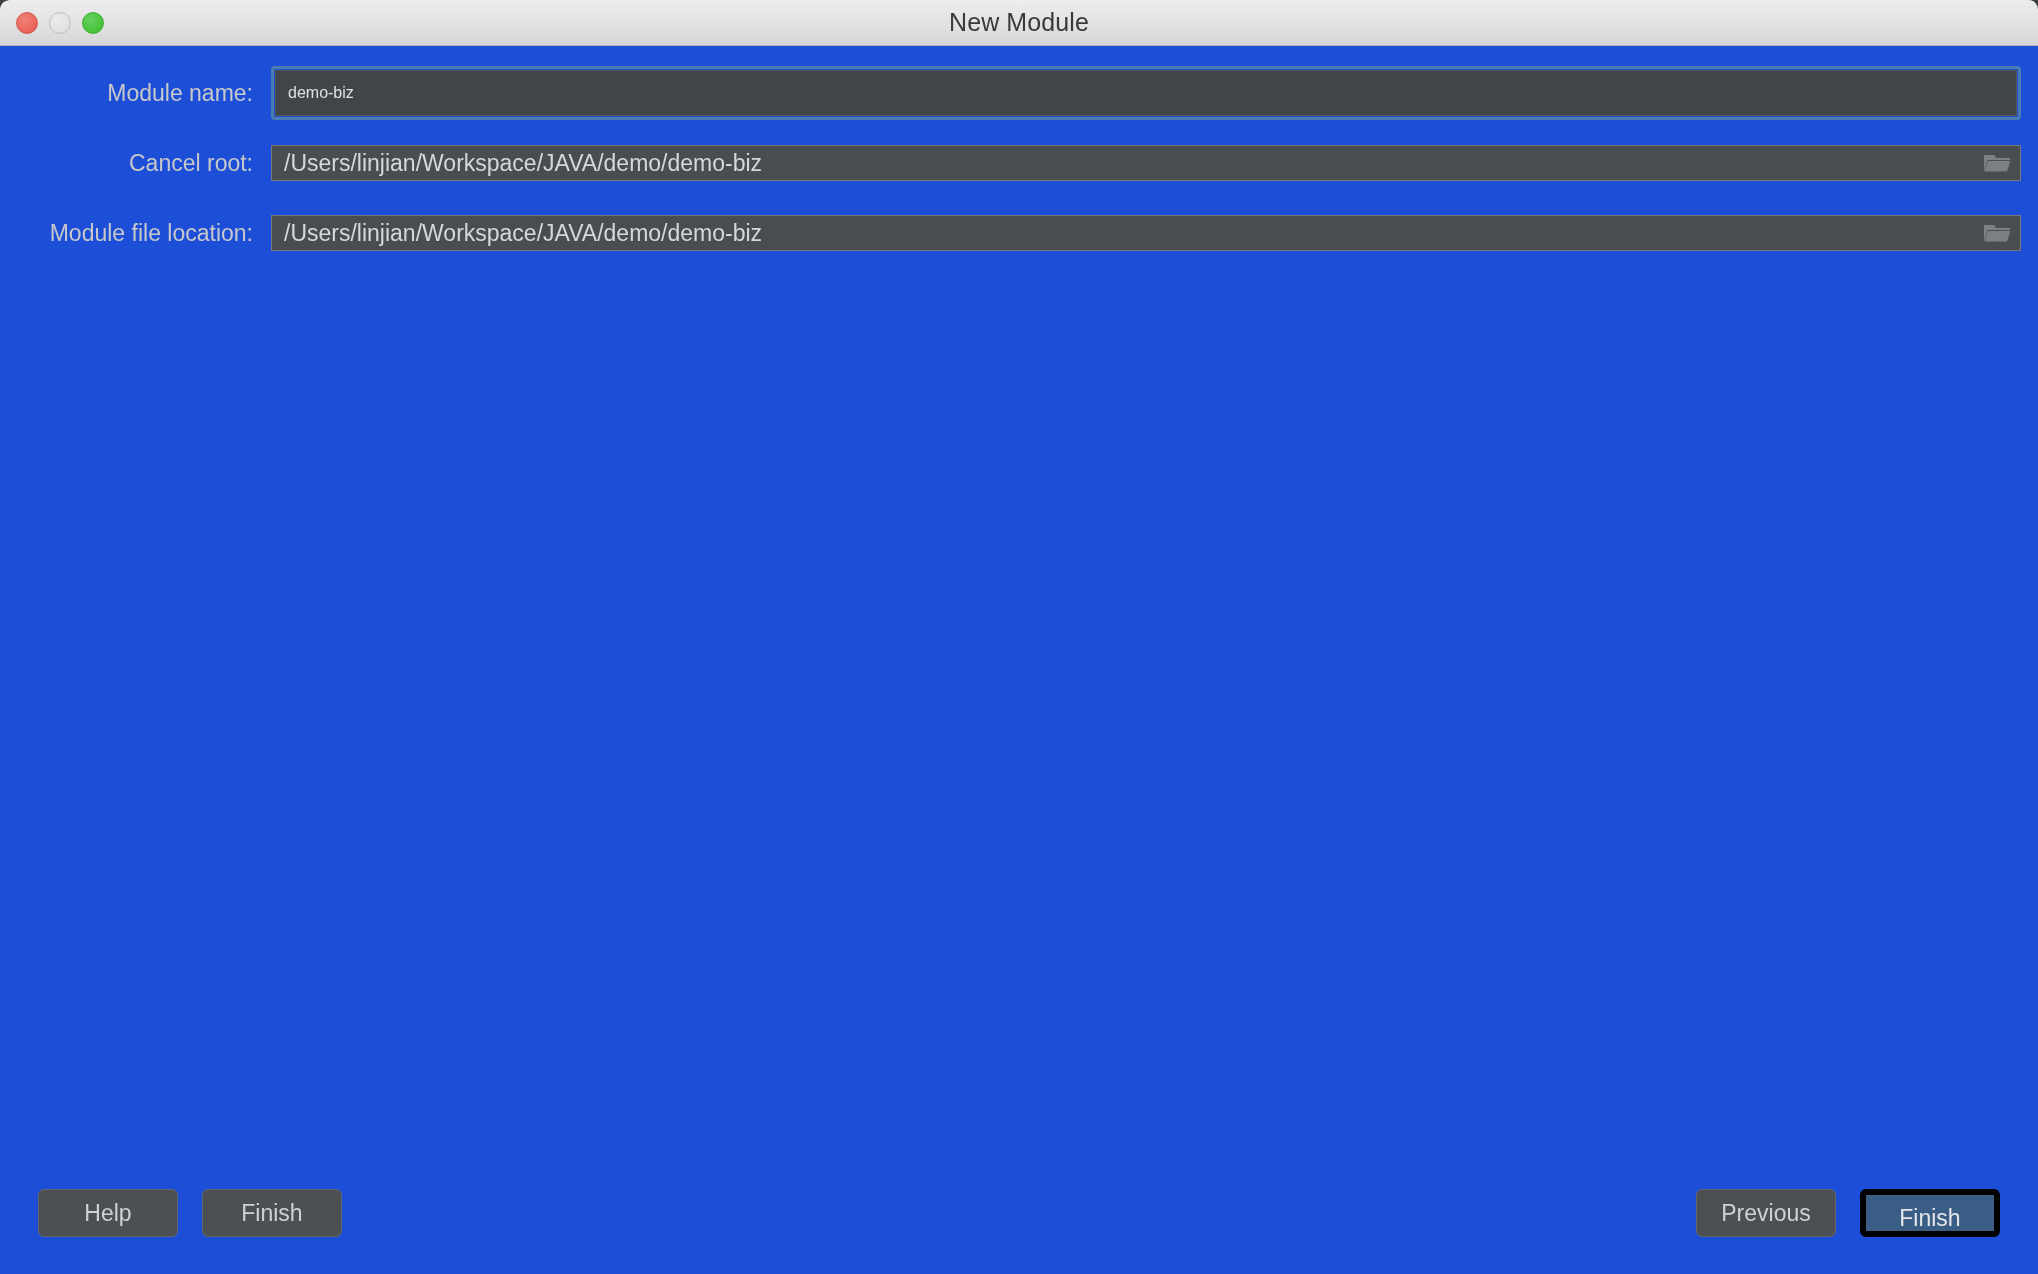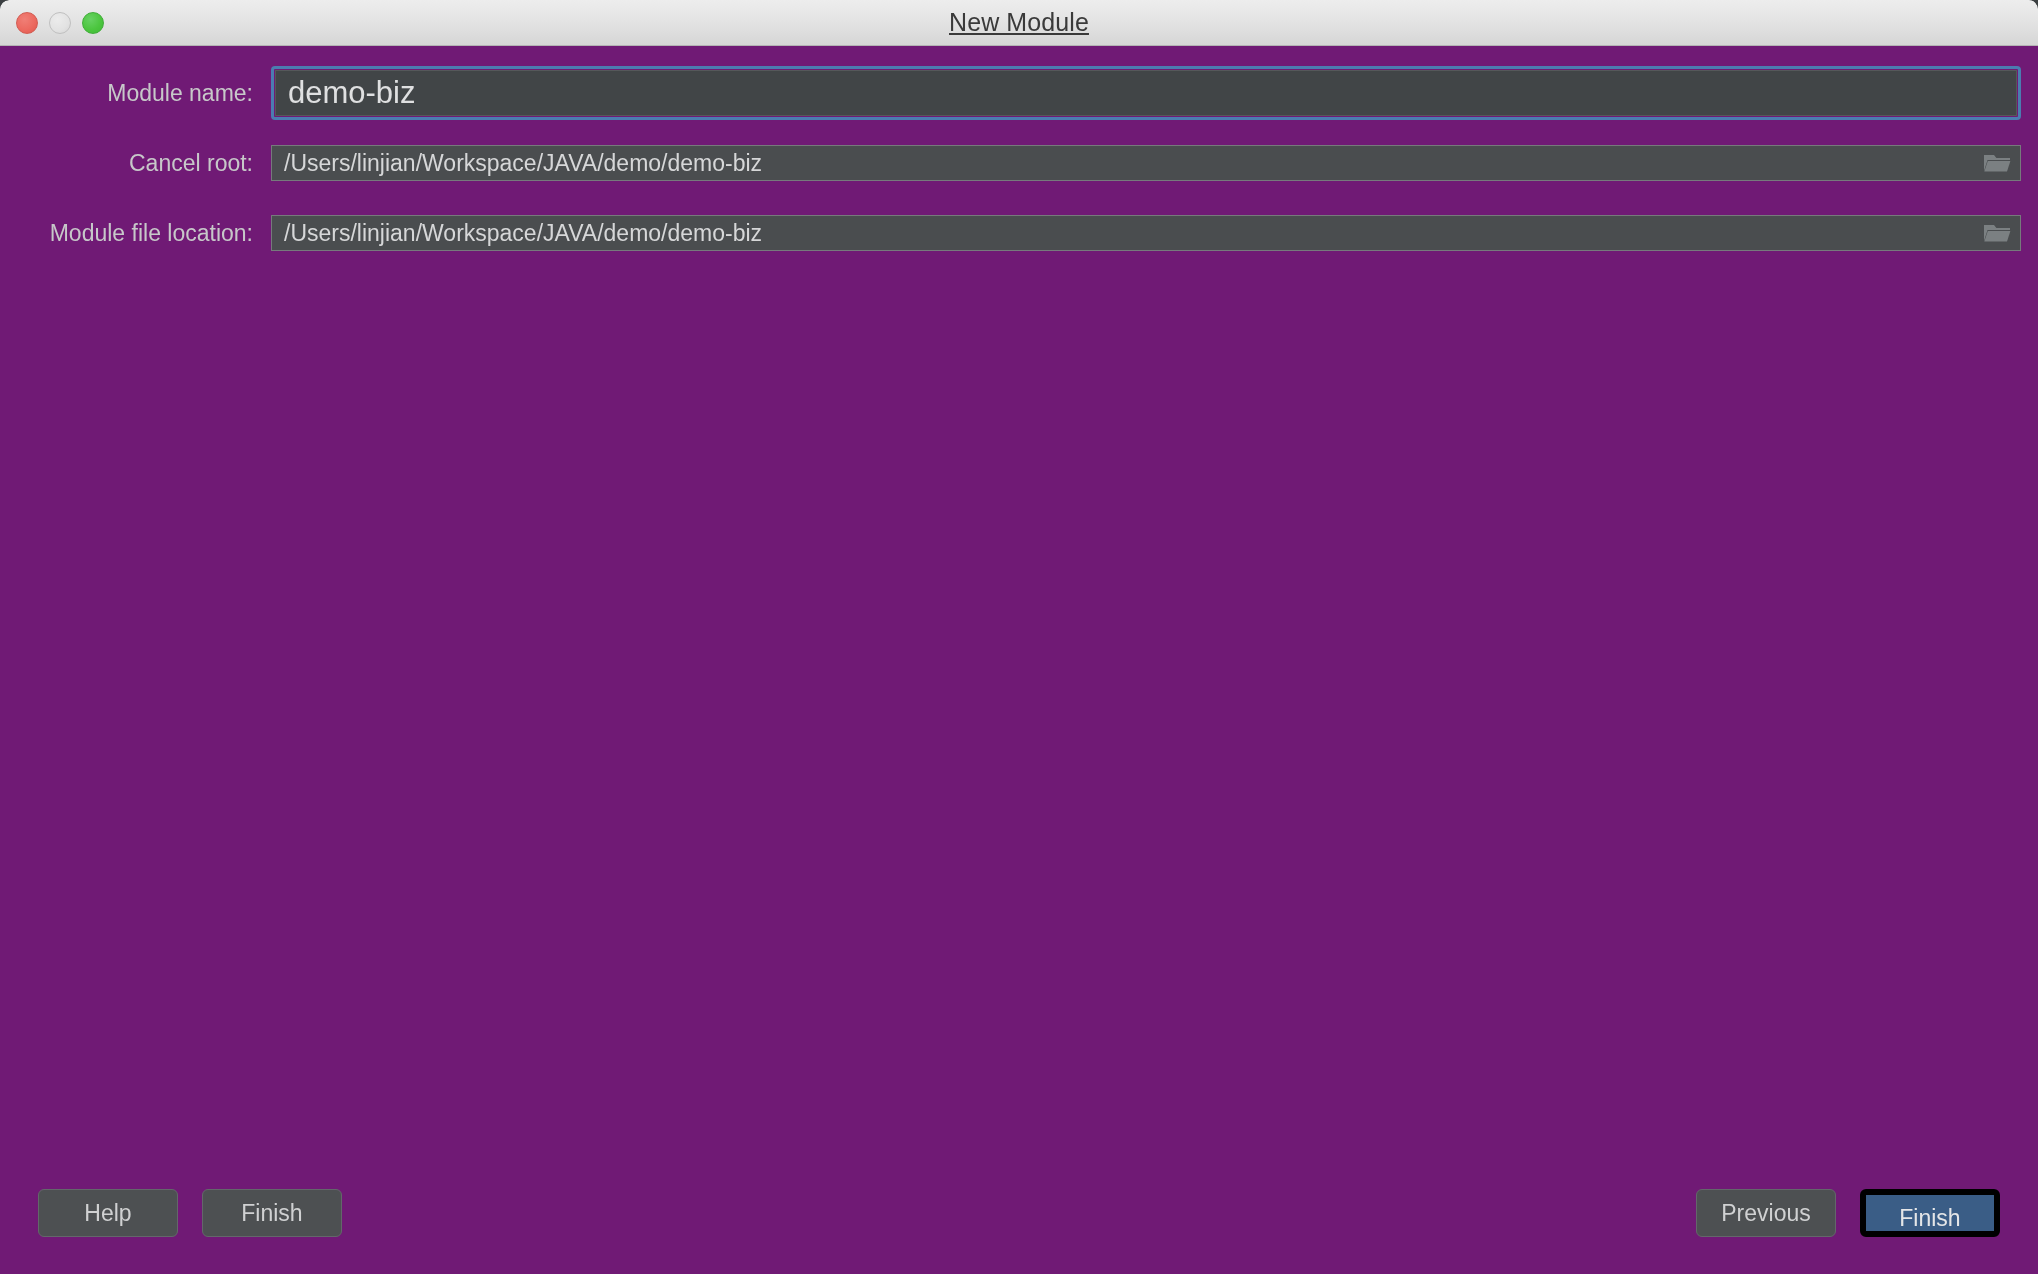--- a/index.html
+++ b/index.html
@@ -63,28 +63,27 @@
     background: radial-gradient(circle at 38% 32%, #67d163 0%, #4cc63f 55%, #3fb935 100%);
     border: 1px solid #41ad3a;
   }
   .title-text {
     width: 100%;
     text-align: center;
     font-size: 25px;
     color: #3a3a3a;
     letter-spacing: 0.1px;
     user-select: none;
-    text-decoration: underline;
   }
 
   
   .content {
     position: relative;
     flex: 1 1 auto;
-    background: #701a75;
+    background: #1d4ed8;
   }
 
   .form {
     padding-top: 20px;
   }
   .row {
     display: flex;
     align-items: center;
     height: 54px;
     margin-bottom: 16px;
@@ -109,21 +108,21 @@
   }
 
   
   .textfield {
     box-sizing: border-box;
     width: 100%;
     height: 48px;
     background: #45494b;
     border: 1px solid #6a6e70;
     color: #dfe0e1;
-    font-size: 31px;
+    font-size: 16px;
     font-family: "Liberation Sans", sans-serif;
     padding: 0 12px;
     outline: none;
     border-radius: 0;
   }
   .focused-wrap {
     box-sizing: border-box;
     width: 100%;
     height: 100%;
     border: 3px solid #4b7cb0;

